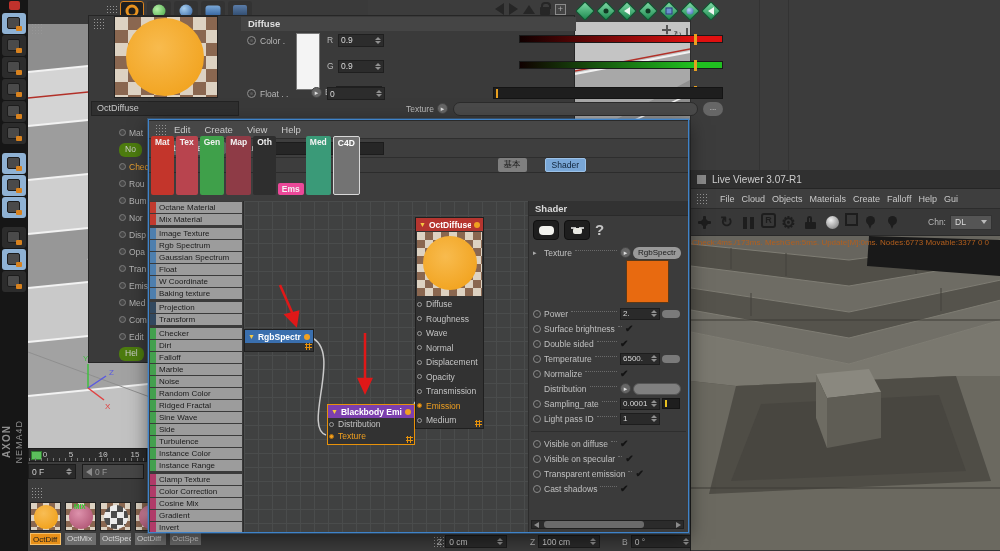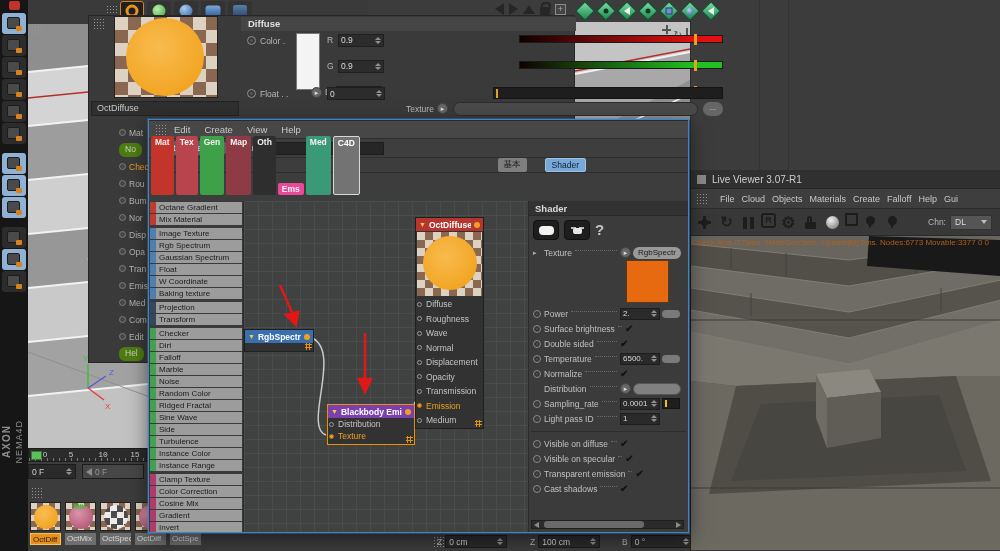--- a/index.html
+++ b/index.html
@@ -716,21 +716,21 @@
         </span>
       <span id="ne-right-tabs">
           <span class="rtab">基本</span>
           <span class="rtab active">Shader</span>
         </span>
     </div>
     <div id="ne-content">
       <div id="ne-list">
           <div class="nl-row">
             <span class="nl-bar" style="background: rgb(193, 58, 46);"></span>
-            <span class="nl-text">Octane Gradient</span>
+            <span class="nl-text">Octane Material</span>
           </div>
           <div class="nl-row">
             <span class="nl-bar" style="background: rgb(193, 58, 46);"></span>
             <span class="nl-text">Mix Material</span>
           </div>
           <div class="nl-row gap">
             <span class="nl-bar" style="background: rgb(78, 127, 174);"></span>
             <span class="nl-text">Image Texture</span>
           </div>
           <div class="nl-row">

